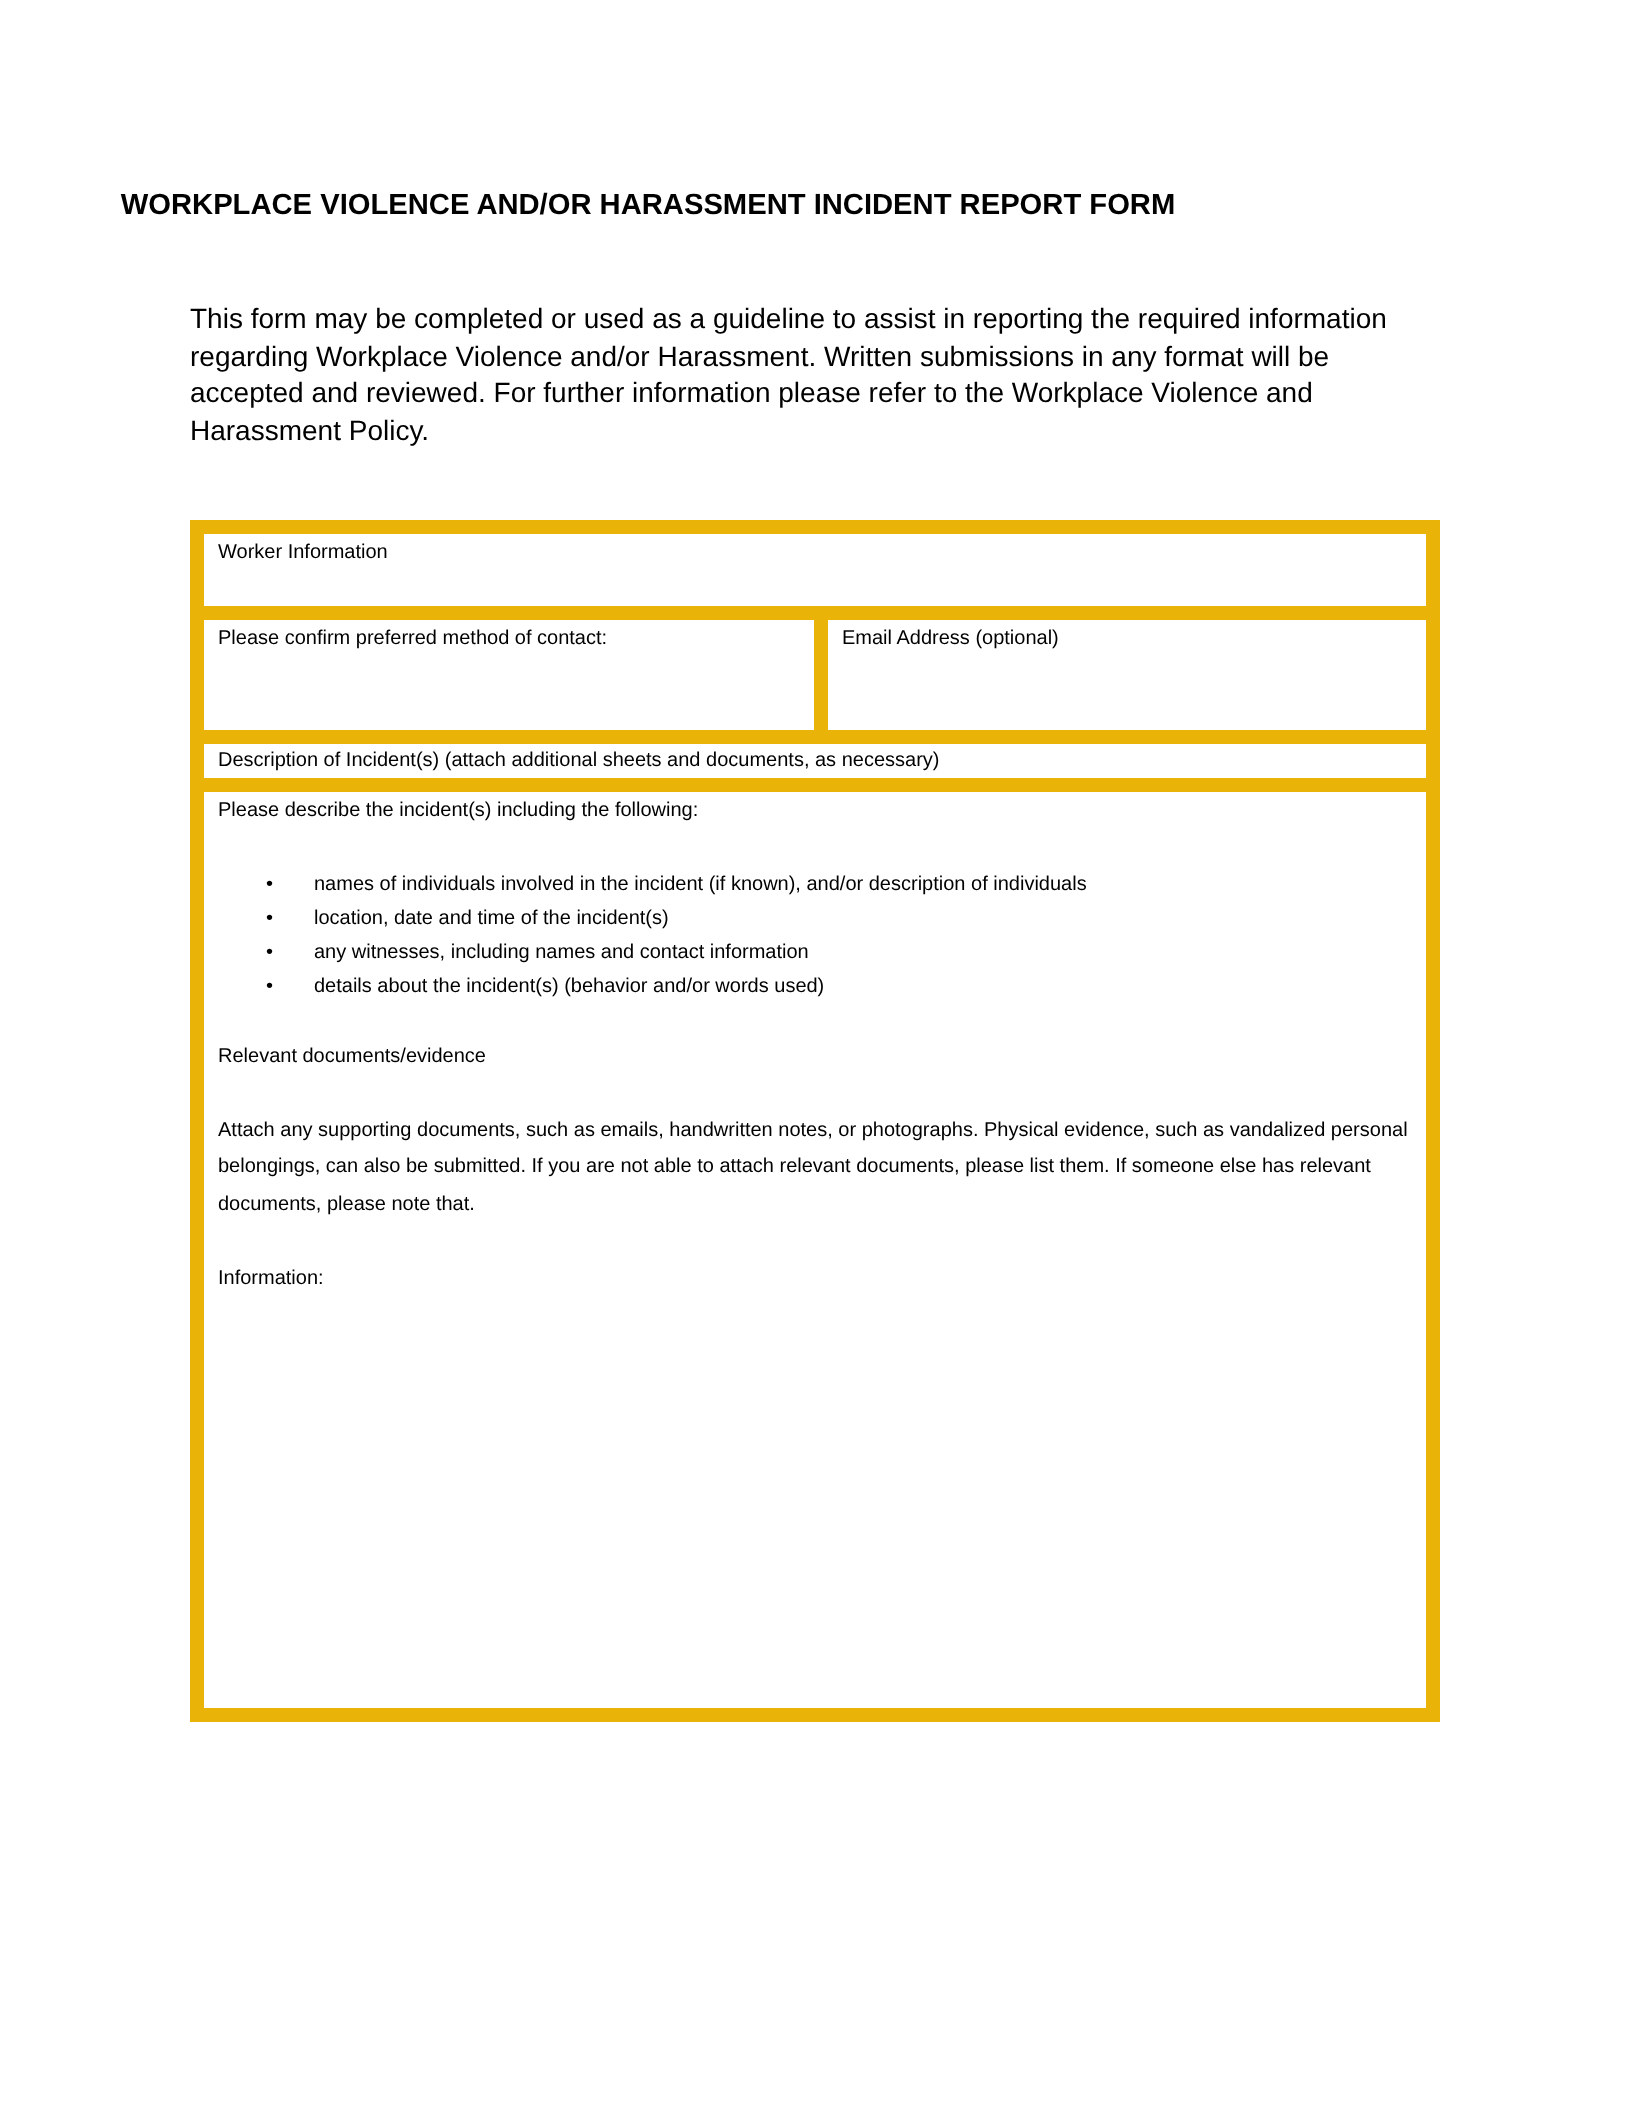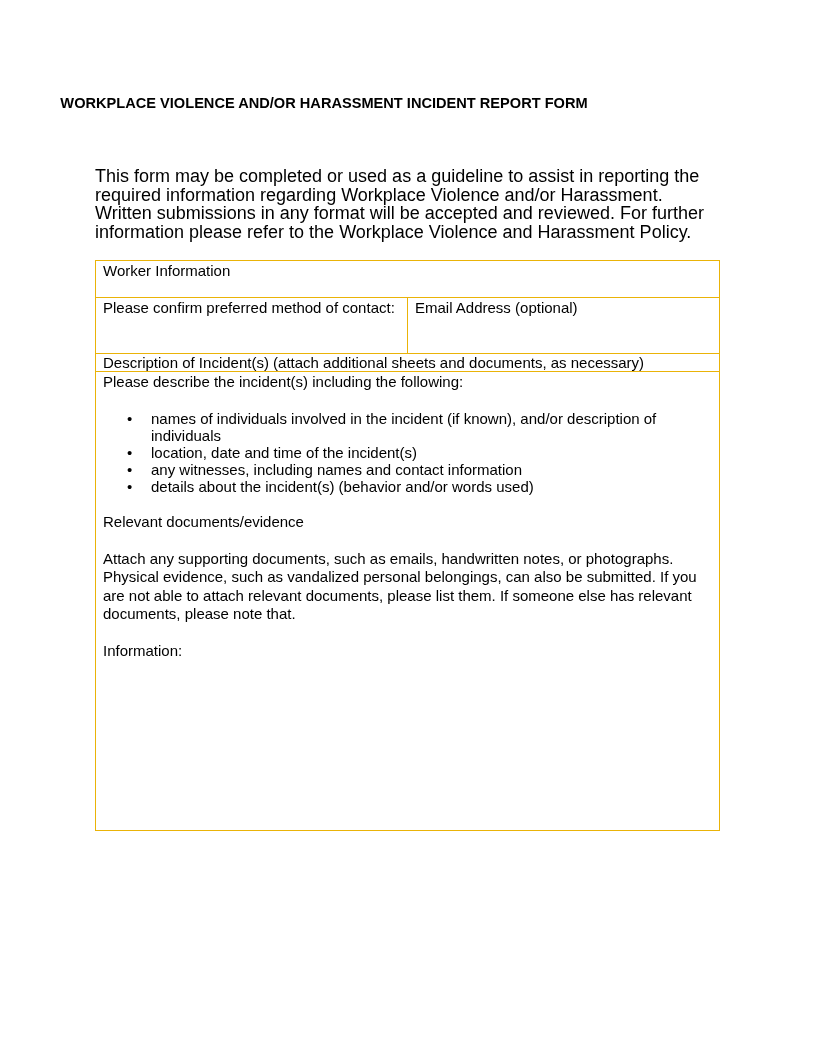--- a/index.html
+++ b/index.html
@@ -5,30 +5,30 @@
   html, body { margin: 0; padding: 0; background: #ffffff; }
   body {
     width: 814px; height: 1054px; position: relative; overflow: hidden;
     font-family: "Liberation Sans", sans-serif; color: #000; font-size: 15.2px;
   }
   .title {
     position: absolute; left: 0; width: 648px; top: 95px; text-align: center;
     font-weight: bold; font-size: 14.6px; letter-spacing: 0;
   }
   .intro {
-    position: absolute; left: 95px; top: 167px; width: 625px;
-    line-height: 18.5px; font-size: 18px;
+    position: absolute; left: 95px; top: 150px; width: 625px;
+    line-height: 18.5px; font-size: 14px;
   }
   .form {
     position: absolute; left: 95px; top: 260px; width: 625px;
     border-collapse: collapse; table-layout: fixed;
   }
   .form td {
-    border: 1px solid #eab308; vertical-align: top; padding: 1px 7px 0 7px;
-    line-height: 18.5px; font-size: 15px;
+    border: 7px solid #eab308; vertical-align: top; padding: 1px 7px 0 7px;
+    line-height: 18.5px; font-size: 10px;
   }
   .c1 { width: 312px; }
   .row-head td { height: 35px; }
   .row-field td { height: 54px; }
   .row-desc-head td { height: 17px; line-height: 17px; padding-top: 0; }
   .row-desc-body td { height: 457px; }
   ul.bullets { margin: 18px 0 18px 0; padding-left: 48px; list-style: none; }
   ul.bullets li { position: relative; line-height: 17px; }
   ul.bullets li::before {
     content: "\2022"; position: absolute; left: -24px; top: 0;

